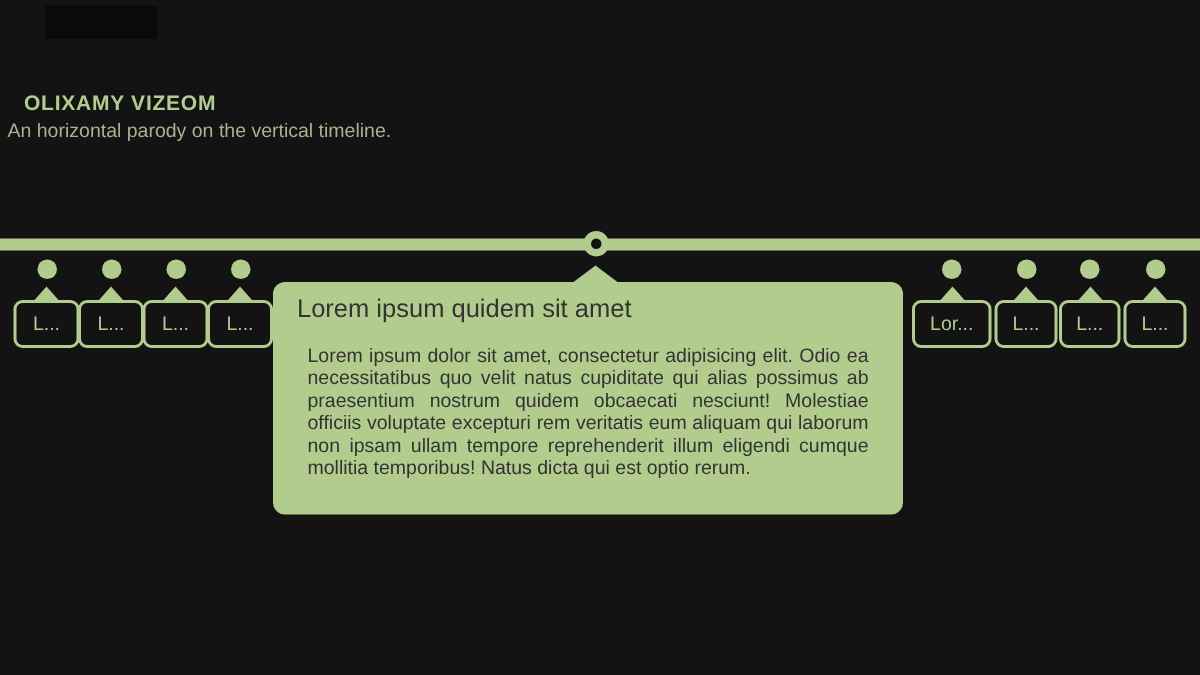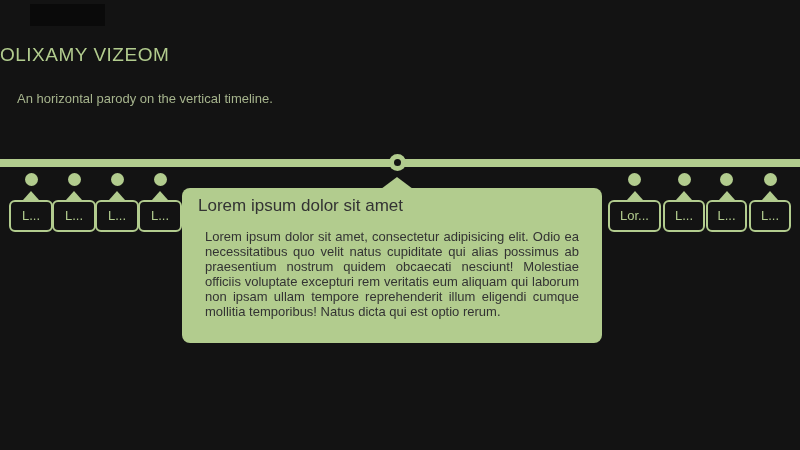--- a/index.html
+++ b/index.html
@@ -20,28 +20,28 @@
 
   
   .top-rect {
     position: absolute; left: 30px; top: 4px;
     width: 75px; height: 22px;
     background: #0a0a0a;
   }
 
   .page-title {
     position: absolute; left: 0; top: 44px;
-    margin: 0;
+    margin: 16px;
     color: var(--accent);
-    font-size: 19px; font-weight: normal;
+    font-size: 14px; font-weight: bold;
     letter-spacing: 0.5px;
   }
   .page-subtitle {
     position: absolute; left: 1px; top: 75px;
-    margin: 16px;
+    margin: 4px;
     color: var(--subtitle);
     font-size: 13px;
   }
 
   .timeline-bar {
     position: absolute; left: 0; top: 159px;
     width: 800px; height: 8px;
     background: var(--accent);
   }
 
@@ -168,15 +168,15 @@
   <div class="label-box">L...</div>
 </div>
 
 <div class="active-marker">
   <div class="hole"></div>
 </div>
 
 <div class="popup-pointer"></div>
 
 <div class="popup">
-  <h2 class="popup-title">Lorem ipsum dolor sit amet</h2>
+  <h2 class="popup-title">Lorem ipsum quidem sit amet</h2>
   <p class="popup-body">Lorem ipsum dolor sit amet, consectetur adipisicing elit. Odio ea necessitatibus quo velit natus cupiditate qui alias possimus ab praesentium nostrum quidem obcaecati nesciunt! Molestiae officiis voluptate excepturi rem veritatis eum aliquam qui laborum non ipsam ullam tempore reprehenderit illum eligendi cumque mollitia temporibus! Natus dicta qui est optio rerum.</p>
 </div>
 
 </body></html>

